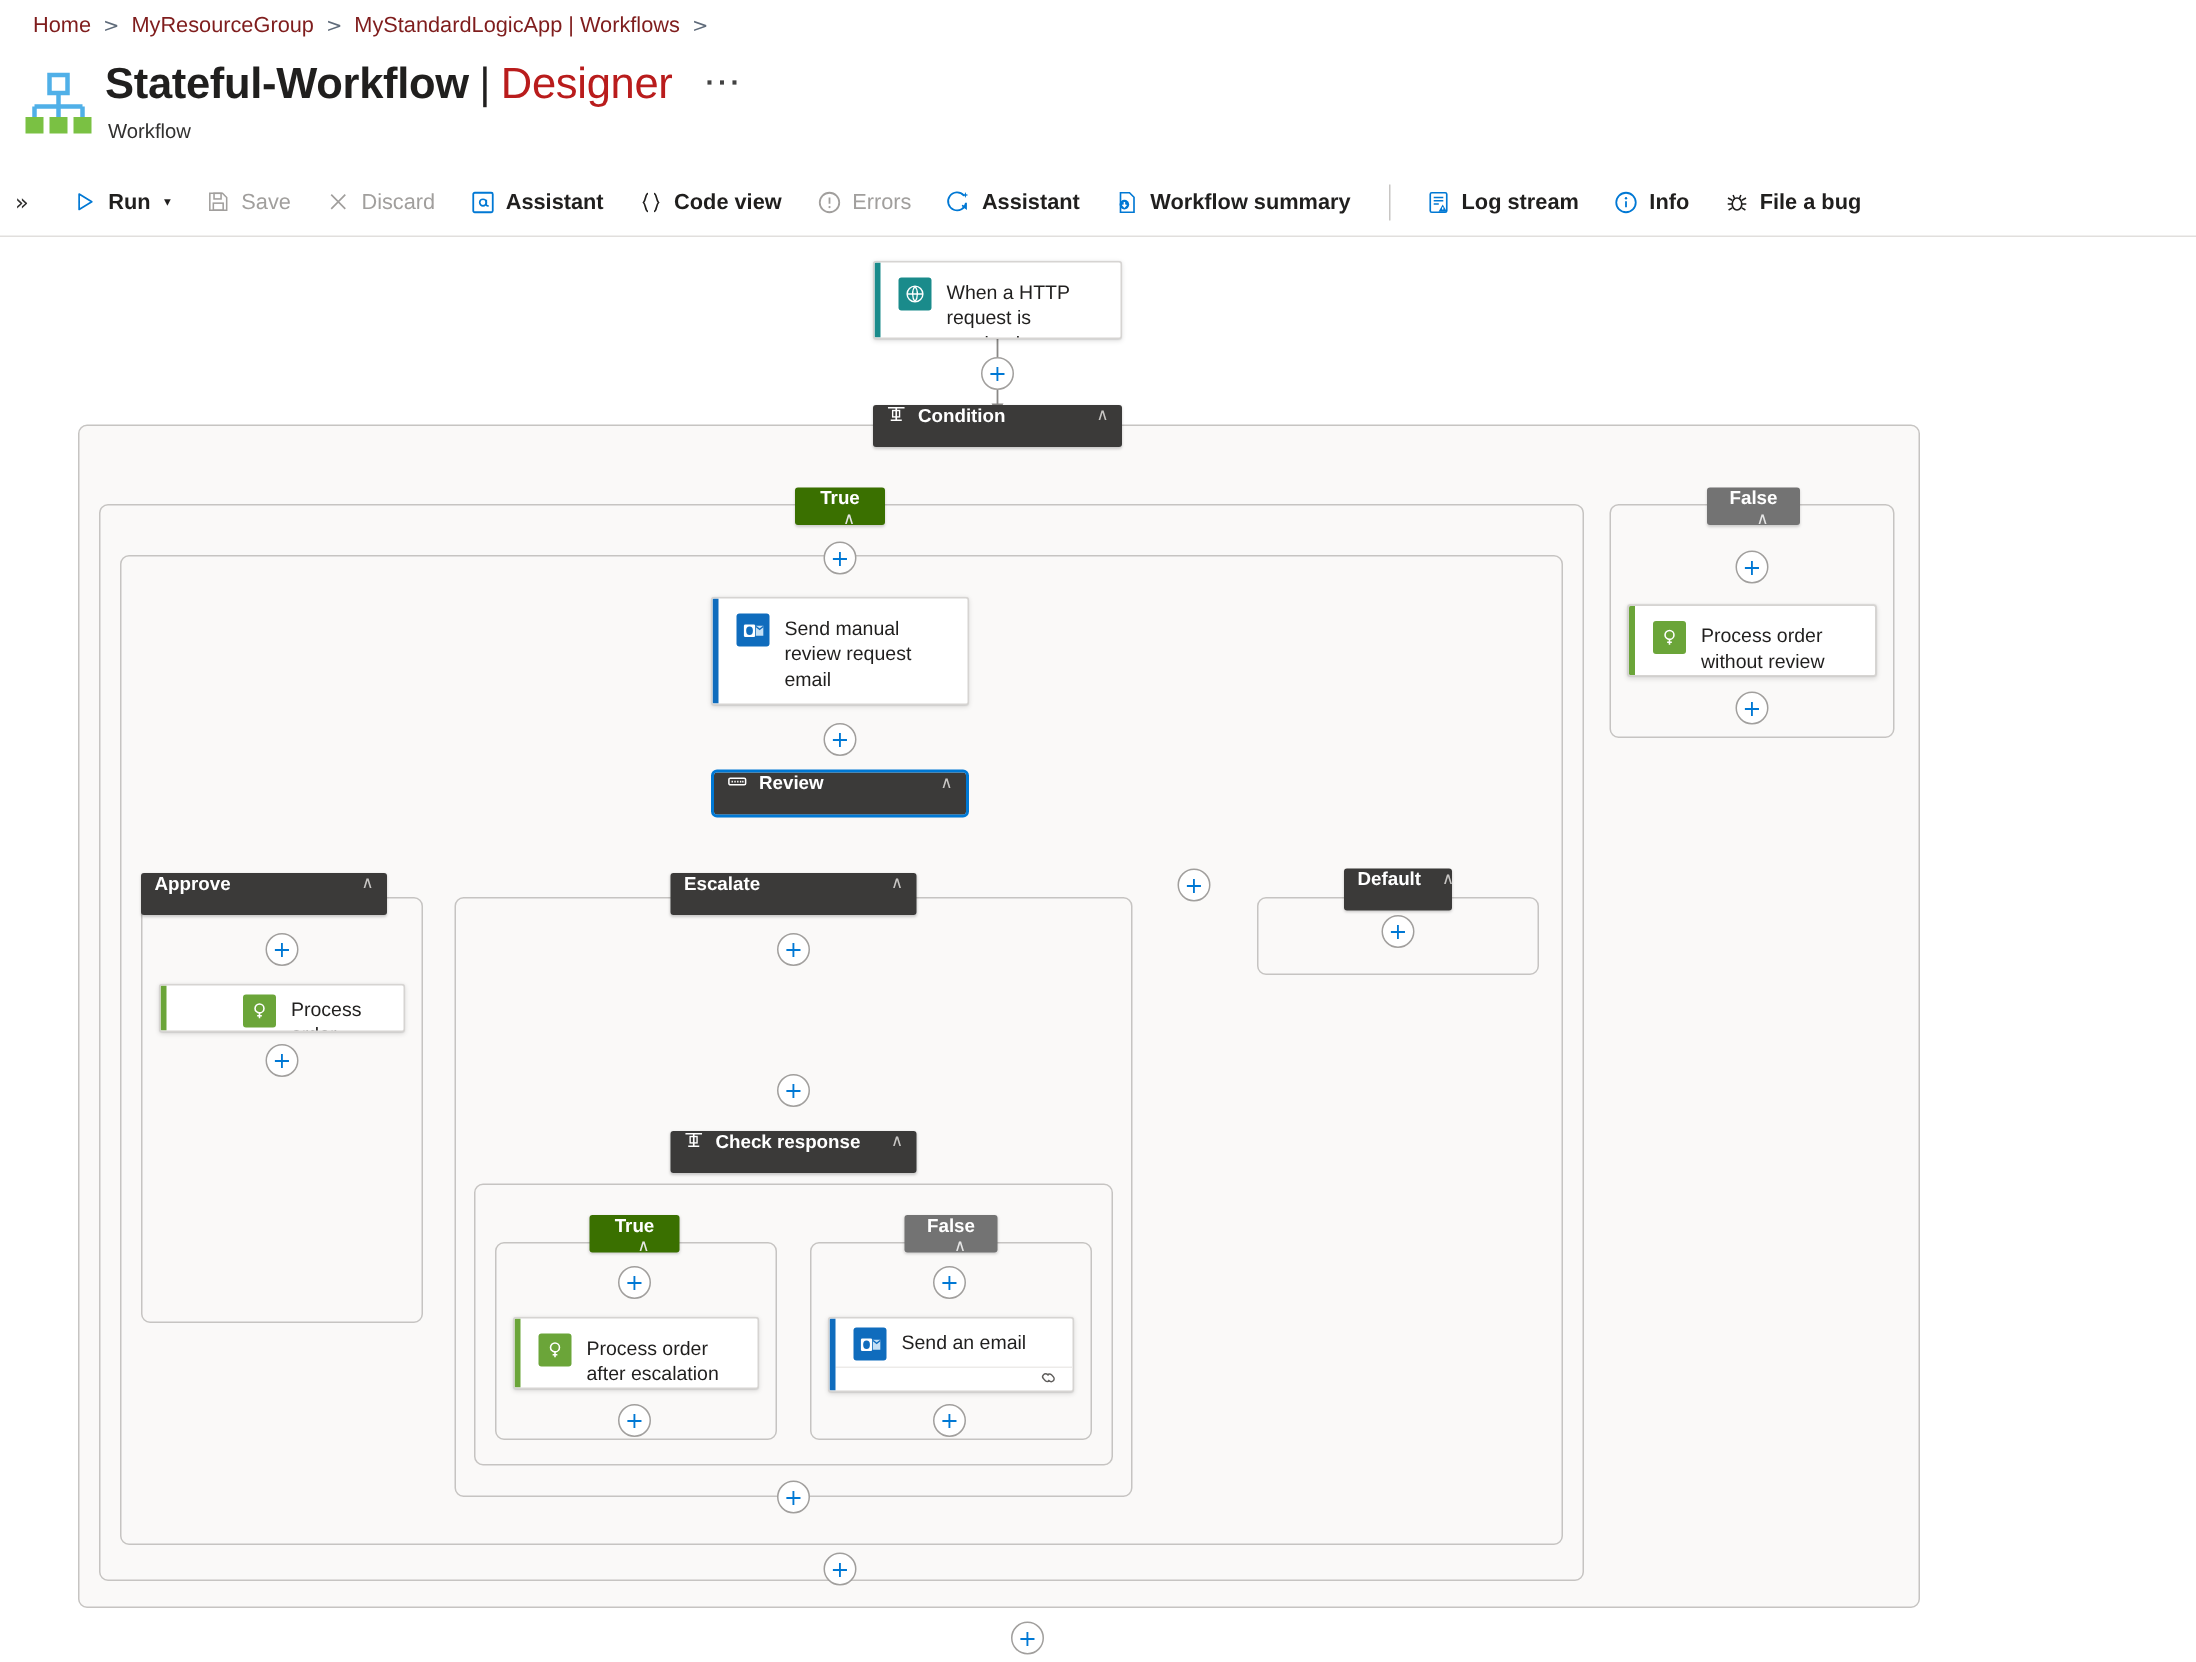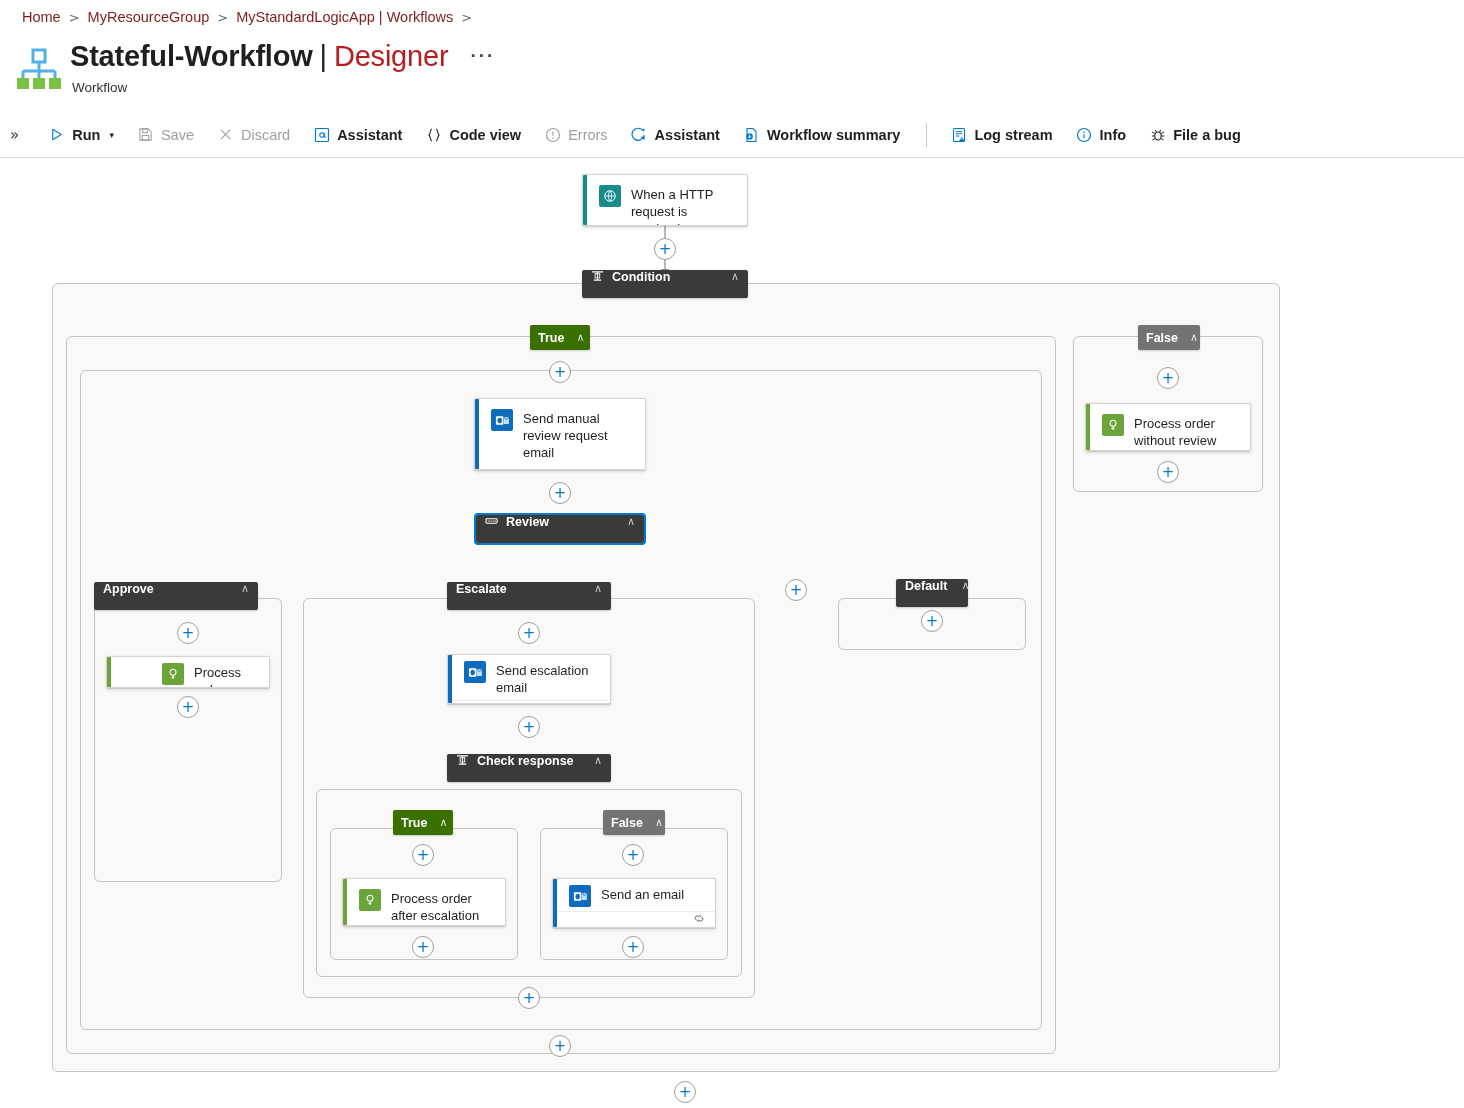--- a/index.html
+++ b/index.html
@@ -112,20 +112,21 @@
     margin-left: 14px; font-size: 11px; color: #c8c6c4; font-weight: 400;
     font-family: "DejaVu Sans", sans-serif;
   }
 
   
   .pill {
     position: absolute; border-radius: 2px; height: 25px;
     display: flex; align-items: center; padding: 0 8px; z-index: 7;
     color: #ffffff; font-size: 12.5px; font-weight: 700; cursor: pointer;
     box-shadow: 0 1px 2px rgba(0,0,0,.18);
+    flex-direction: column;
   }
   .pill.green { background: #3a7000; }
   .pill.red   { background: #737373; }
   .pill .p-chev { margin-left: 12px; font-size: 11px; font-weight: 400;
                   color: #e6e6e6; font-family: "DejaVu Sans", sans-serif; }
 
   
   .card {
     position: absolute; background: #ffffff; border: 1px solid #d6d4d2;
     border-radius: 2px; z-index: 7; cursor: pointer;
@@ -493,42 +494,20 @@
         <svg width="14" height="14" viewBox="0 0 16 16">
             <circle cx="8" cy="6" r="3.4" fill="none" stroke="#fff" stroke-width="1.2"></circle>
             <path d="M8 9.4 v4.2 M6.2 11.6 h3.6" stroke="#fff" stroke-width="1.2"></path>
           </svg>
       </span>
       <span class="ctitle">Process order</span>
     </div>
   </div>
   <div class="plus" style="left:177px; top:538px;">+</div>
 
-  <div class="card" style="left:447px; top:496px; width:164px; height:50px;">
-    <span class="accent" style="background:#0f6cbd"></span>
-    <div class="body" style="padding-top:5px; padding-bottom:4px;">
-      <span class="cicon" style="background:#0f6cbd">
-        <svg width="15" height="15" viewBox="0 0 16 16">
-            <rect x="1" y="3.5" width="8" height="9" rx="1" fill="#fff"></rect>
-            <ellipse cx="5" cy="8" rx="2.4" ry="3" fill="#0f6cbd"></ellipse>
-            <path d="M9.6 4.4 h5.2 v7.2 H9.6z" fill="#c5e0f5"></path>
-            <path d="M9.6 5 l2.6 2 2.6 -2" stroke="#0f6cbd" stroke-width=".9" fill="none"></path>
-          </svg>
-      </span>
-      <span class="ctitle">Send escalation email</span>
-    </div>
-    <div class="cfoot">
-      <span class="link-icon">
-        <svg width="13" height="11" viewBox="0 0 14 11">
-            <path d="M5.6 3.4 a2.1 2.1 0 0 1 3 0 l1.3 1.3 a2.1 2.1 0 0 1 -3 3 l-.6 -.6" fill="none" stroke="#605e5c" stroke-width="1"></path>
-            <path d="M7.2 7.6 a2.1 2.1 0 0 1 -3 0 L2.9 6.3 a2.1 2.1 0 0 1 3 -3 l.6 .6" fill="none" stroke="#605e5c" stroke-width="1"></path>
-          </svg>
-      </span>
-    </div>
-  </div>
   <div class="plus" style="left:518px; top:558px;">+</div>
 
   <div class="hnode" style="left:447px; top:596px; width:164px;">
     <span class="hn-ic">
       <svg width="13" height="12" viewBox="0 0 14 13">
           <path d="M1 2h12M7 2v9M3 11h8" stroke="#fff" stroke-width="1.2" fill="none"></path>
           <rect x="4.4" y="4" width="5" height="4.6" fill="none" stroke="#fff" stroke-width="1"></rect>
         </svg>
     </span>
     <span class="hn-label">Check response</span>

